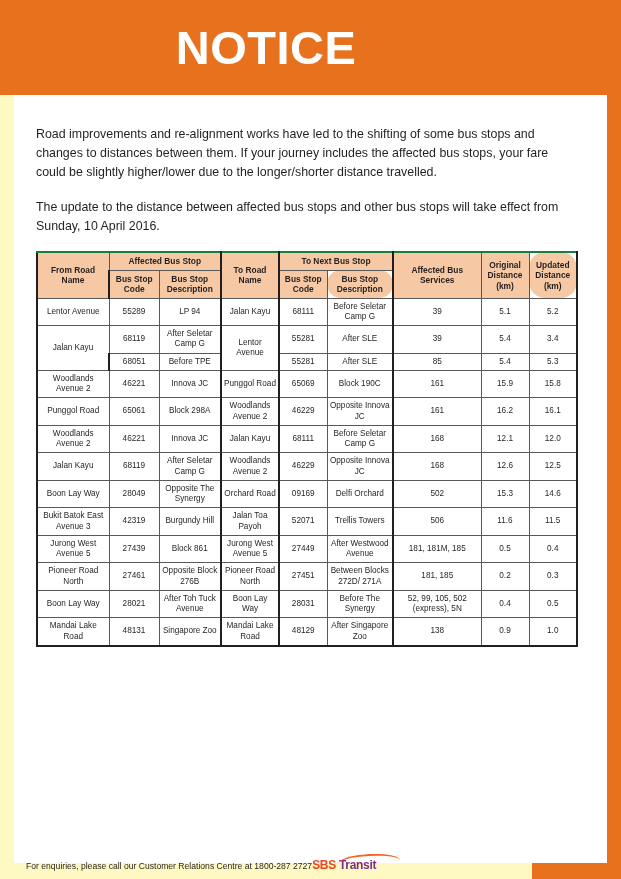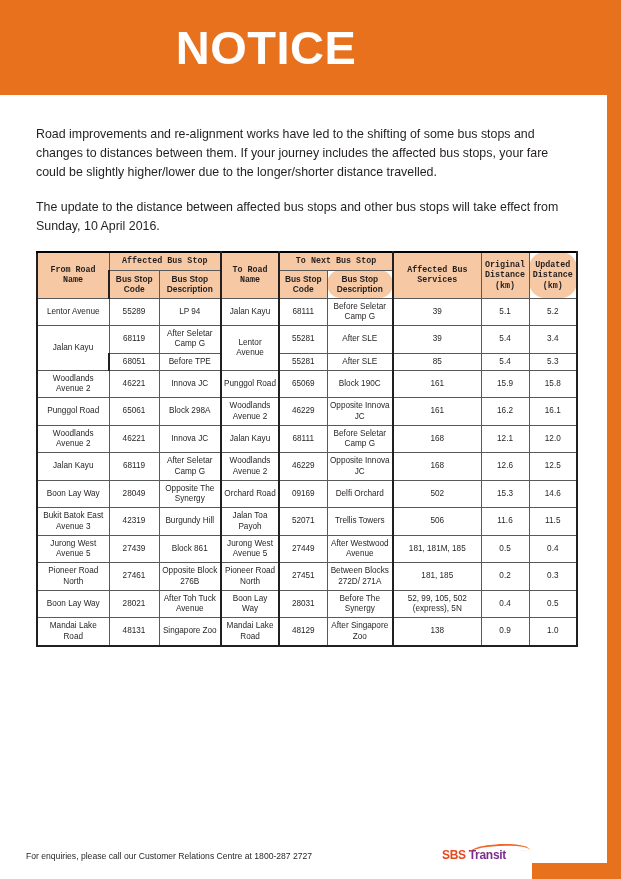--- a/index.html
+++ b/index.html
@@ -10,21 +10,21 @@
     width: 621px;
     height: 879px;
     background: #E8711E;
     font-family: "Liberation Sans", sans-serif;
     overflow: hidden;
   }
   .page {
     position: relative;
     width: 532px;
     height: 879px;
-    background: #ffffff;
+    background: #fef9c3;
     box-sizing: border-box;
   }
   .notice-header {
     height: 95px;
     display: flex;
     align-items: center;
     justify-content: center;
     background: #E8711E;
   }
   .notice-title {
@@ -74,35 +74,34 @@
     line-height: 1.25;
     word-wrap: break-word;
   }
   table.bus-table th {
     background: #F6C9A4;
     font-weight: bold;
     font-size: 8.4px;
     color: #231F20;
   }
   .sep-right { border-right: 2.5px solid #231F20 !important; }
-  table.bus-table tr.hdr-top th { border-top: 2px solid #000000; font-family: Liberation Mono, monospace; }
+  table.bus-table tr.hdr-top th { border-top: 2px solid #15803d; }
   table.bus-table tr:last-child td { border-bottom: 2px solid #231F20; }
   table.bus-table th:first-child,
   table.bus-table td:first-child { border-left: 2px solid #231F20; }
   table.bus-table th:last-child,
   table.bus-table td:last-child { border-right: 2px solid #231F20; border-radius: 16px; }
   td.data { background: #FFFFFF; }
   .footer {
     position: absolute;
     left: 26px;
     right: 26px;
-    bottom: 18px;
+    bottom: 8px;
     display: flex;
     align-items: flex-end;
-    justify-content: space-between;
     margin-top: 20px;
   }
   .footer-text {
     font-size: 8.6px;
     color: #231F20;
   }
   .logo {
     position: relative;
     display: flex;
     align-items: baseline;

